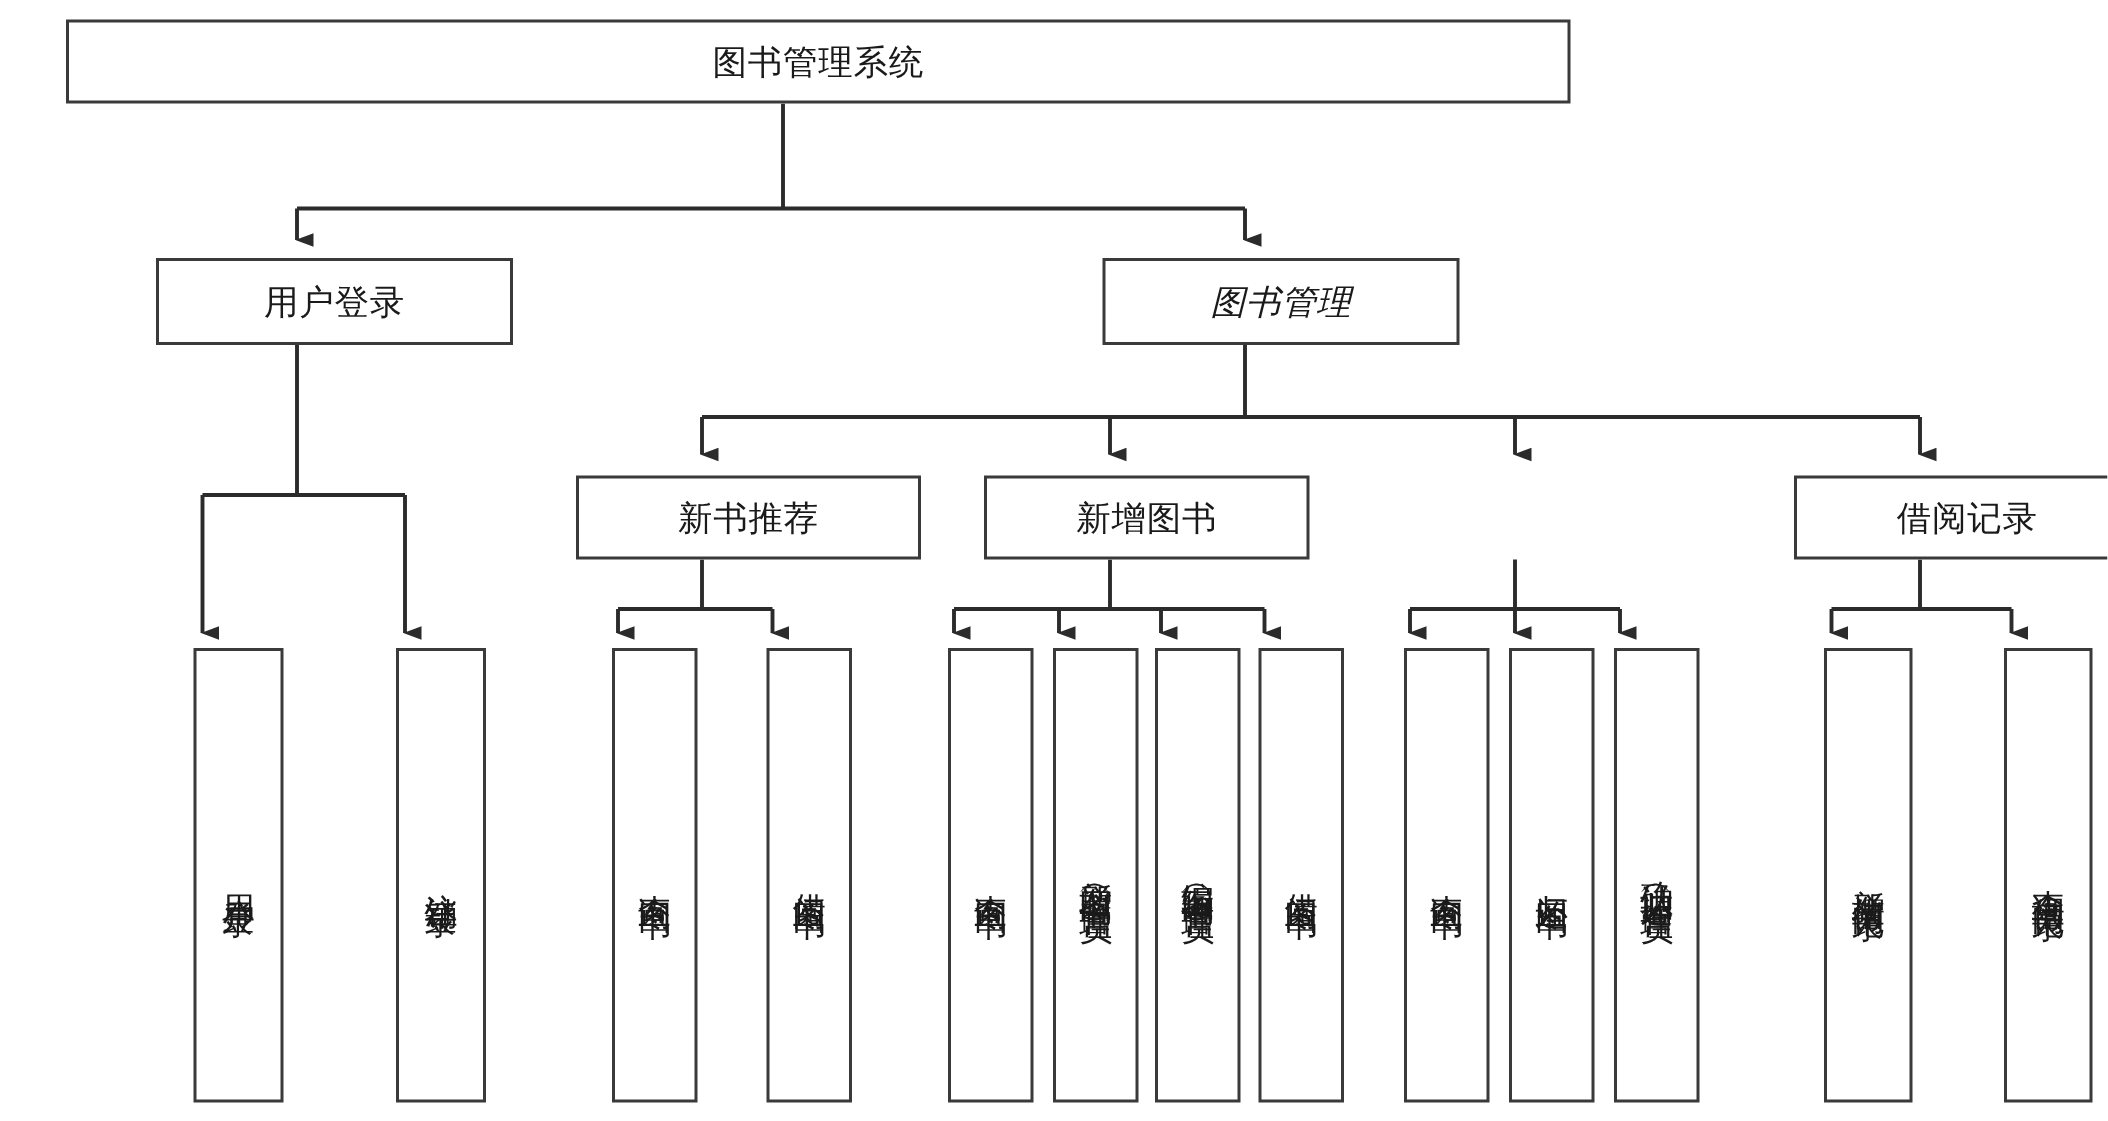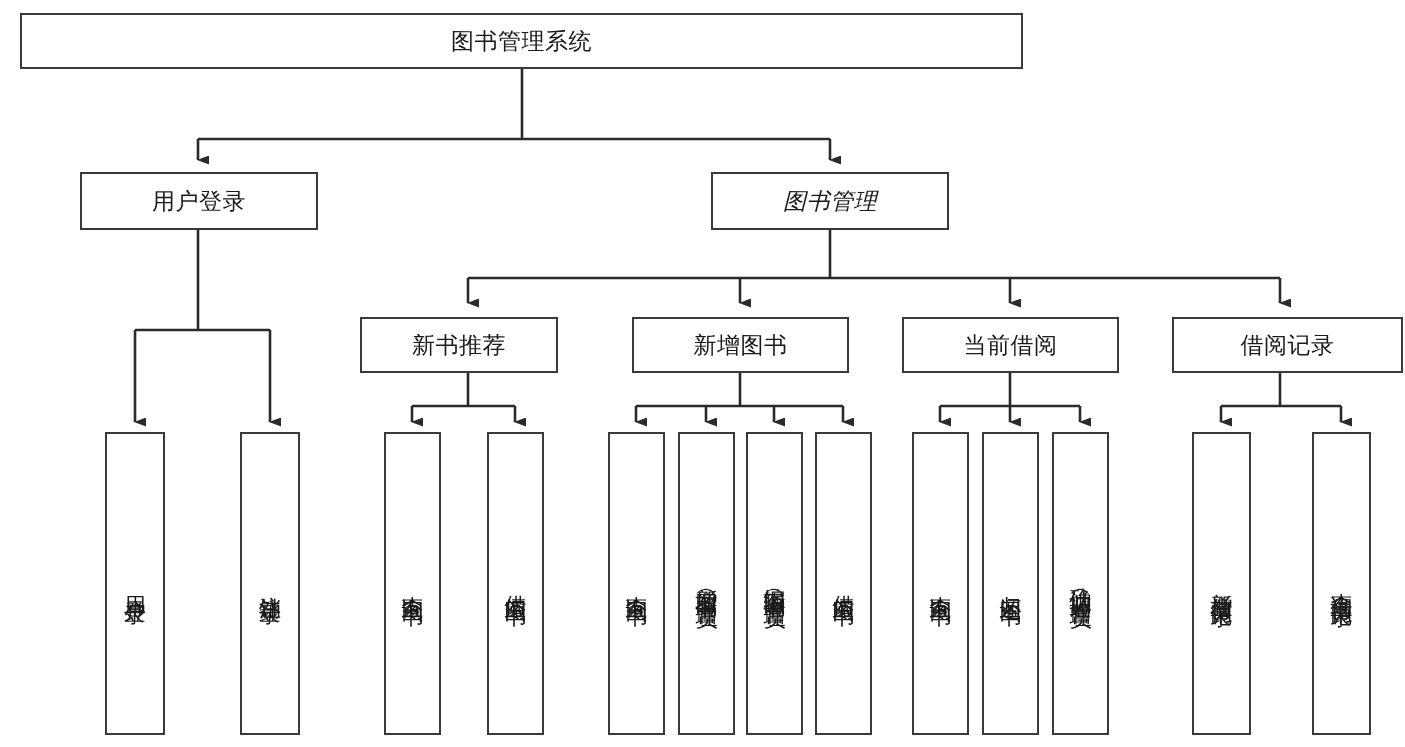--- a/index.html
+++ b/index.html
@@ -19,20 +19,21 @@
   }
   .node {
     position: absolute;
     box-sizing: border-box;
     border: 2.5px solid #3a3a3a;
     background: #ffffff;
     display: flex;
     align-items: center;
     justify-content: center;
     color: #1a1a1a;
+    margin-left: 24px;
   }
   .node.h-node {
     font-size: 23px;
     letter-spacing: 0.5px;
   }
   .node.v-node {
     font-size: 22px;
   }
   .v-label {
     writing-mode: vertical-rl;
@@ -121,28 +122,25 @@
     <span class="h-label">图书管理系统</span>
   </div>
 
   <div class="node h-node" style="left:80px; top:172px; width:238px; height:58px;">
     <span class="h-label">用户登录</span>
   </div>
   <div class="node h-node" style="left:711px; top:172px; width:238px; height:58px;font-style:italic;">
     <span class="h-label">图书管理</span>
   </div>
 
-  <div class="node h-node" style="left:360px; top:317px; width:198px; height:56px;">
+  <div class="node h-node" style="left:360px; top:317px; width:230px; height:56px;">
     <span class="h-label">新书推荐</span>
   </div>
   <div class="node h-node" style="left:632px; top:317px; width:217px; height:56px;">
     <span class="h-label">新增图书</span>
-  </div>
-  <div class="node h-node" style="left:902px; top:317px; width:217px; height:56px;">
-    <span class="h-label">当前借阅</span>
   </div>
   <div class="node h-node" style="left:1172px; top:317px; width:231px; height:56px;font-family:Liberation Serif, serif;">
     <span class="h-label">借阅记录</span>
   </div>
 
   <div class="node v-node" style="left:105px; top:432px; width:60px; height:303px;">
     <span class="v-label">用户登录</span>
   </div>
   <div class="node v-node" style="left:240px; top:432px; width:60px; height:303px;">
     <span class="v-label">注销登录</span>

